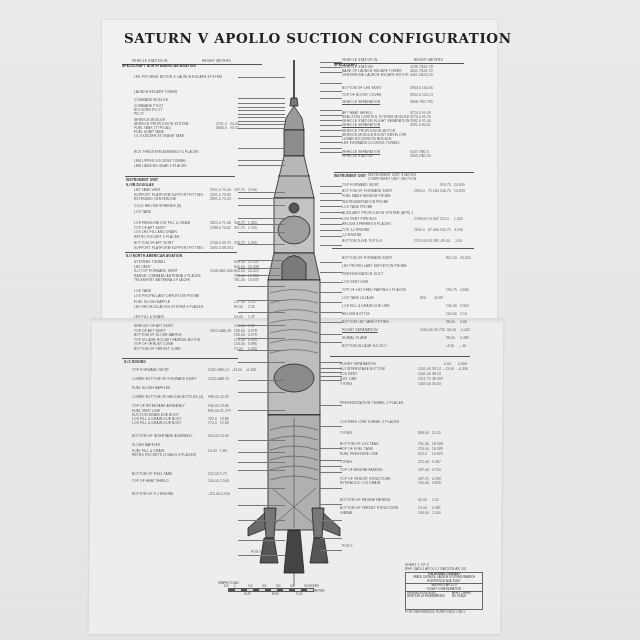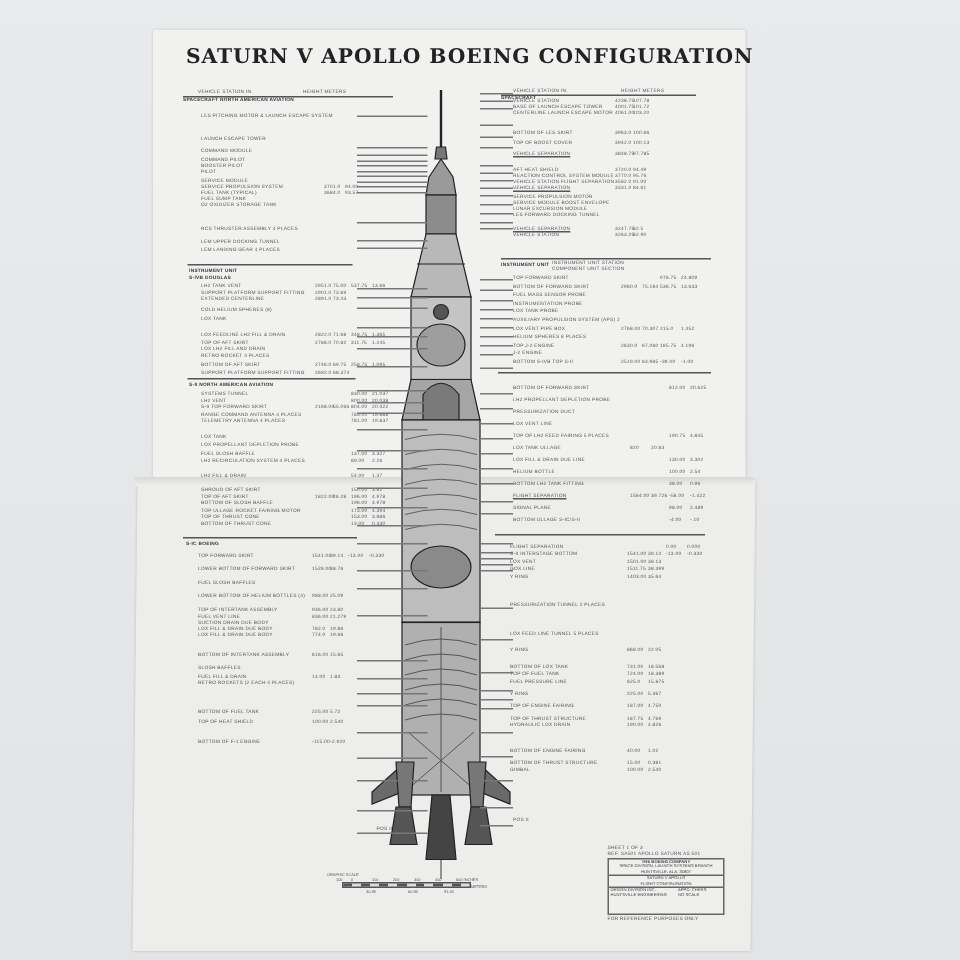--- a/index.html
+++ b/index.html
@@ -43,21 +43,21 @@
 </style>
 </head>
 <body>
 
 <div class="backdrop"></div>
 
 <div class="sheet-top"></div>
 <div class="sheet-bottom"></div>
 <div class="fold"></div>
 
-<div class="title">SATURN V APOLLO BOEING CONFIGURATION</div>
+<div class="title">SATURN V APOLLO SUCTION CONFIGURATION</div>
 
 <div class="col" style="left:122px; top:59px; width:120px;">
   <div class="row" style="top:0; left:10px;">
     <span>VEHICLE STATION IN.</span>
     <span style="position:absolute; left:70px;">HEIGHT METERS</span>
   </div>
   <div class="hdr" style="top:4.5px; left:0; width:140px;"></div>
   <div class="row sec" style="top:5px;">SPACECRAFT NORTH AMERICAN AVIATION</div>
 </div>
 <div class="col" id="lt-items" style="left:134px; top:75px; width:110px;">

